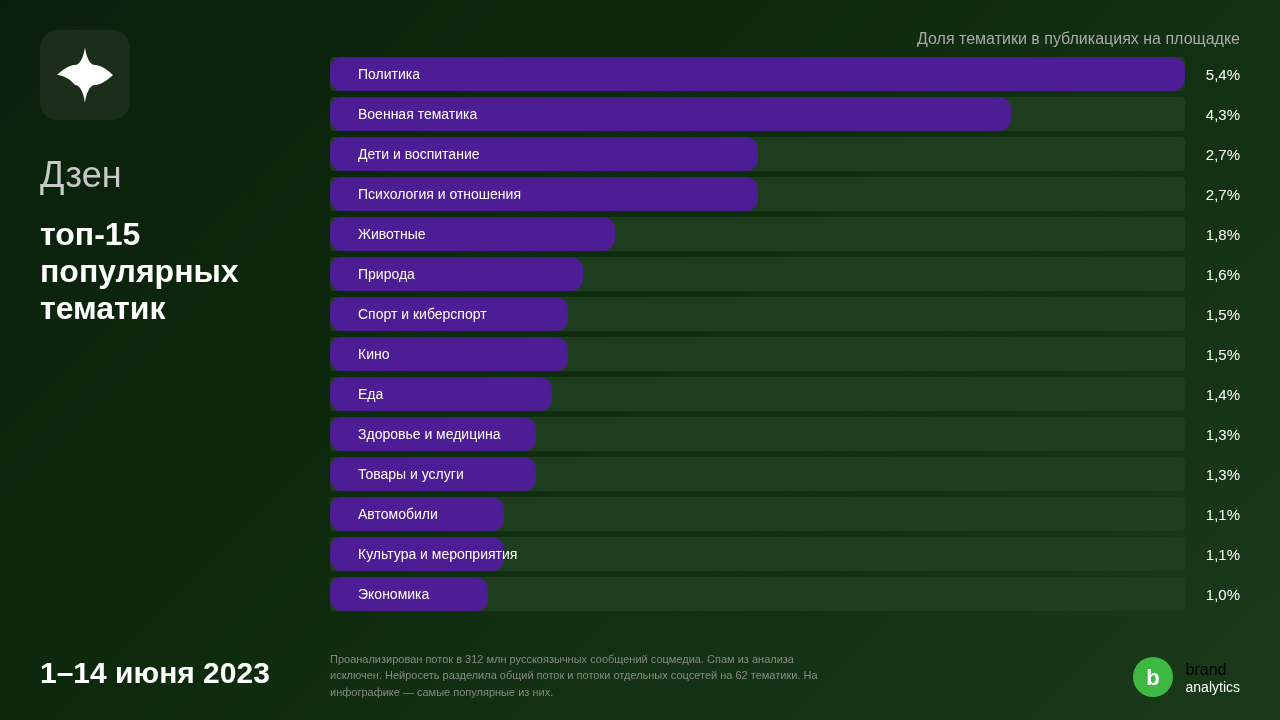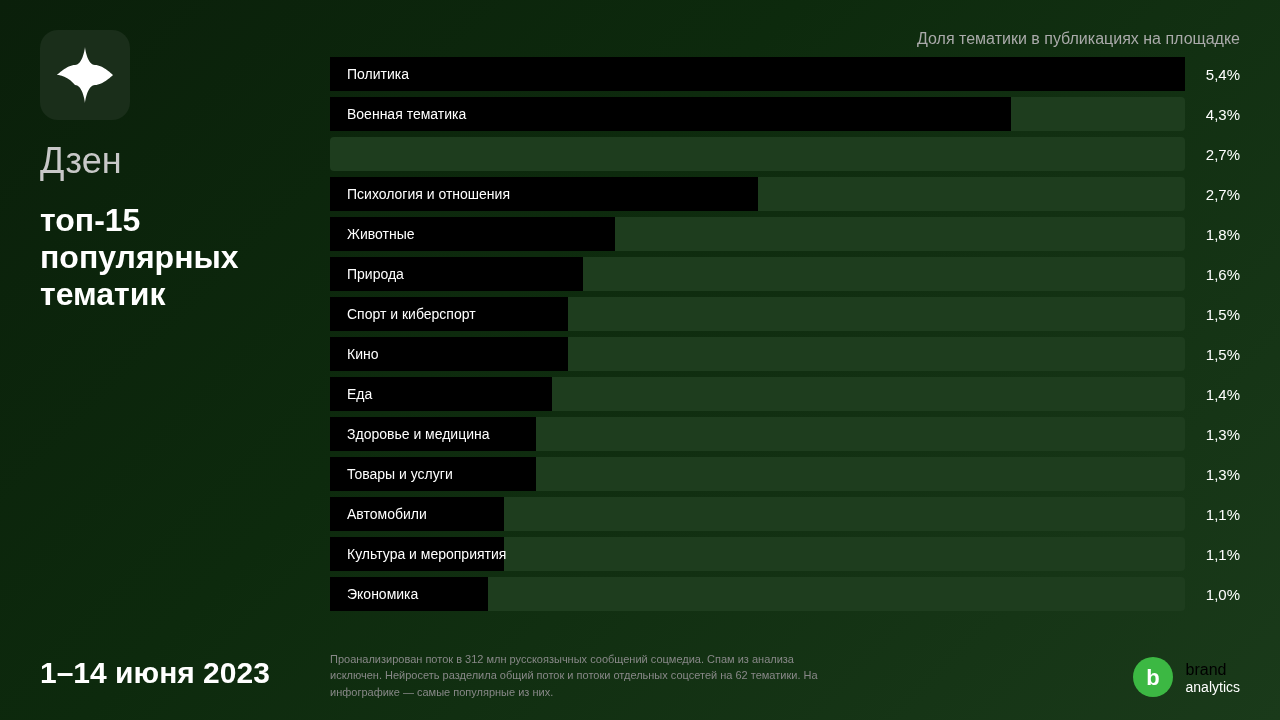--- a/index.html
+++ b/index.html
@@ -49,21 +49,21 @@
 
     .logo-star {
       width: 60px;
       height: 60px;
     }
 
     .platform-name {
       font-size: 36px;
       font-weight: 400;
       color: #c8c8c8;
-      margin-top: 10px;
+      margin-top: 24px;
     }
 
     .title-section {
       margin-top: 10px;
     }
 
     .main-title {
       font-size: 32px;
       font-weight: 700;
       line-height: 1.15;
@@ -124,25 +124,25 @@
       background: #1e3d1e;
       width: 100%;
       border-radius: 4px;
     }
 
     .bar-fill {
       position: absolute;
       left: 0;
       top: 0;
       height: 100%;
-      background: #000000;
-      border-radius: 0;
+      background: #4c1d95;
+      border-radius: 12px;
       display: flex;
       align-items: center;
-      padding-left: 17px;
+      padding-left: 28px;
     }
 
     .bar-label {
       font-size: 14px;
       font-weight: 400;
       color: #ffffff;
       white-space: nowrap;
     }
 
     .bar-value {
@@ -243,20 +243,23 @@
             <div class="bar-track"></div>
             <div class="bar-fill" style="width: 79.6296%;">
               <span class="bar-label">Военная тематика</span>
             </div>
           </div>
           <div class="bar-value">4,3%</div>
         </div>
         <div class="bar-row">
           <div class="bar-wrapper">
             <div class="bar-track"></div>
+            <div class="bar-fill" style="width: 50%;">
+              <span class="bar-label">Дети и воспитание</span>
+            </div>
           </div>
           <div class="bar-value">2,7%</div>
         </div>
         <div class="bar-row">
           <div class="bar-wrapper">
             <div class="bar-track"></div>
             <div class="bar-fill" style="width: 50%;">
               <span class="bar-label">Психология и отношения</span>
             </div>
           </div>

